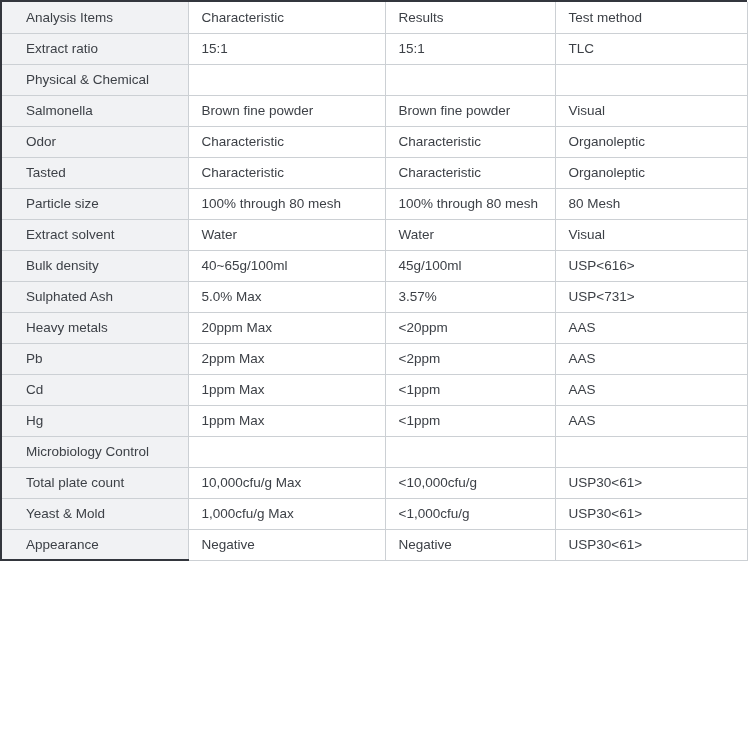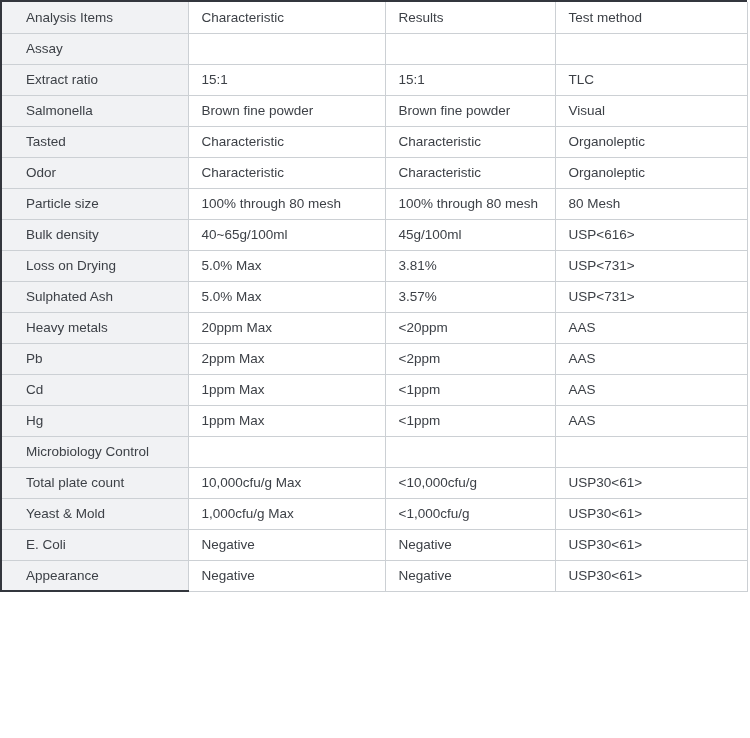--- a/index.html
+++ b/index.html
@@ -67,66 +67,66 @@
     <thead>
       <tr>
         <th class="item-col">Analysis Items</th>
         <th>Characteristic</th>
         <th>Results</th>
         <th>Test method</th>
       </tr>
     </thead>
     <tbody id="table-body">
         <tr>
-    <td class="item-col">Assay</td>
-    <td></td>
-    <td></td>
-    <td></td>
-  </tr>
-        <tr>
     <td class="item-col">Extract ratio</td>
     <td>15:1</td>
     <td>15:1</td>
     <td>TLC</td>
+  </tr>
+        <tr>
+    <td class="item-col">Physical &amp; Chemical</td>
+    <td></td>
+    <td></td>
+    <td></td>
   </tr>
         <tr>
     <td class="item-col">Salmonella</td>
     <td>Brown fine powder</td>
     <td>Brown fine powder</td>
     <td>Visual</td>
   </tr>
         <tr>
-    <td class="item-col">Tasted</td>
+    <td class="item-col">Odor</td>
     <td>Characteristic</td>
     <td>Characteristic</td>
     <td>Organoleptic</td>
   </tr>
         <tr>
-    <td class="item-col">Odor</td>
+    <td class="item-col">Tasted</td>
     <td>Characteristic</td>
     <td>Characteristic</td>
     <td>Organoleptic</td>
   </tr>
         <tr>
     <td class="item-col">Particle size</td>
     <td>100% through 80 mesh</td>
     <td>100% through 80 mesh</td>
     <td>80 Mesh</td>
   </tr>
         <tr>
+    <td class="item-col">Extract solvent</td>
+    <td>Water</td>
+    <td>Water</td>
+    <td>Visual</td>
+  </tr>
+        <tr>
     <td class="item-col">Bulk density</td>
     <td>40~65g/100ml</td>
     <td>45g/100ml</td>
     <td>USP&lt;616&gt;</td>
-  </tr>
-        <tr>
-    <td class="item-col">Loss on Drying</td>
-    <td>5.0% Max</td>
-    <td>3.81%</td>
-    <td>USP&lt;731&gt;</td>
   </tr>
         <tr>
     <td class="item-col">Sulphated Ash</td>
     <td>5.0% Max</td>
     <td>3.57%</td>
     <td>USP&lt;731&gt;</td>
   </tr>
         <tr>
     <td class="item-col">Heavy metals</td>
     <td>20ppm Max</td>
@@ -163,26 +163,20 @@
     <td>&lt;10,000cfu/g</td>
     <td>USP30&lt;61&gt;</td>
   </tr>
         <tr>
     <td class="item-col">Yeast &amp; Mold</td>
     <td>1,000cfu/g Max</td>
     <td>&lt;1,000cfu/g</td>
     <td>USP30&lt;61&gt;</td>
   </tr>
         <tr>
-    <td class="item-col">E. Coli</td>
-    <td>Negative</td>
-    <td>Negative</td>
-    <td>USP30&lt;61&gt;</td>
-  </tr>
-        <tr>
     <td class="item-col">Appearance</td>
     <td>Negative</td>
     <td>Negative</td>
     <td>USP30&lt;61&gt;</td>
   </tr>
       </tbody>
   </table>
 </div>
 
 </body></html>

